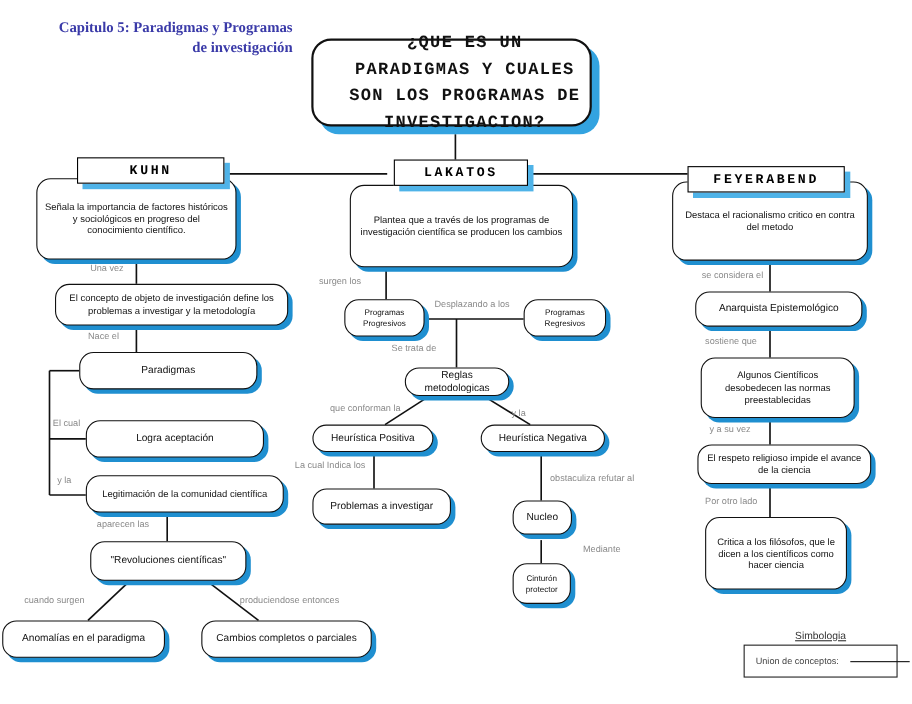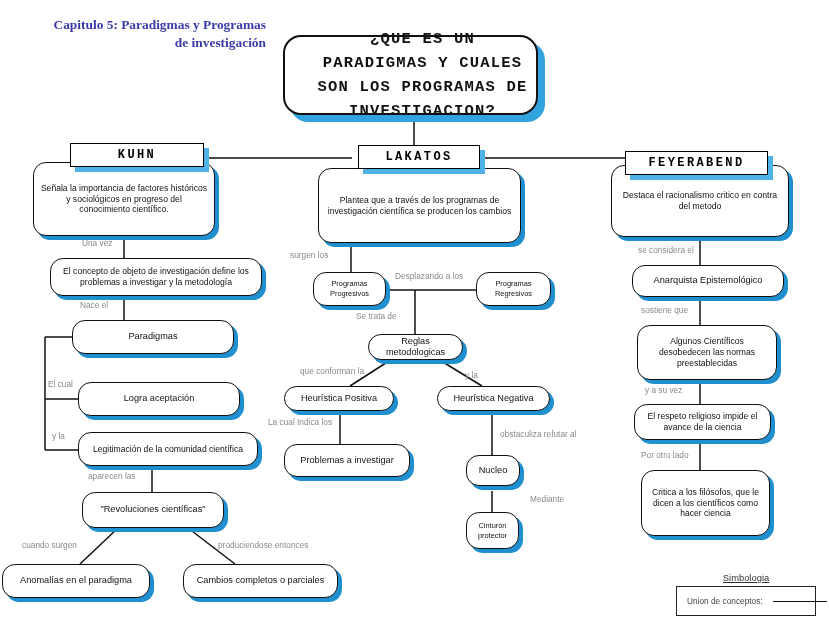--- a/index.html
+++ b/index.html
@@ -205,21 +205,21 @@
   </div>
 
   <div class="node n-mid" style="left:632px;top:265px;width:152px;height:32px;">
     <span class="t">Anarquista  Epistemológico</span>
   </div>
 
   <div class="node n-desc" style="left:637px;top:325px;width:140px;height:55px;">
     <span class="t">Algunos Científicos desobedecen las normas preestablecidas</span>
   </div>
 
-  <div class="node n-desc" style="left:634px;top:404px;width:137px;height:36px;">
+  <div class="node n-desc" style="left:634px;top:404px;width:158px;height:36px;">
     <span class="t">El respeto religioso impide el avance de la ciencia</span>
   </div>
 
   <div class="node n-desc" style="left:641px;top:470px;width:129px;height:66px;">
     <span class="t">Critica a los filósofos, que le dicen a los científicos como hacer ciencia</span>
   </div>
 
   <div class="lbl" style="left:638px;top:245px;">se considera el</div>
   <div class="lbl" style="left:641px;top:305px;">sostiene  que</div>
   <div class="lbl" style="left:645px;top:385px;">y  a su vez</div>

